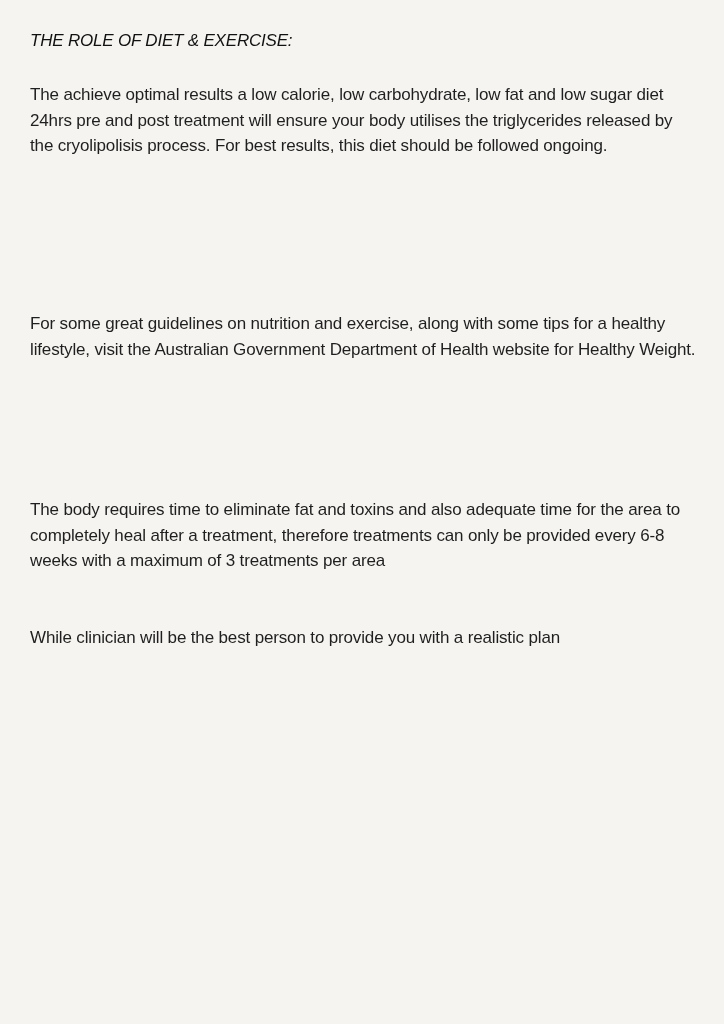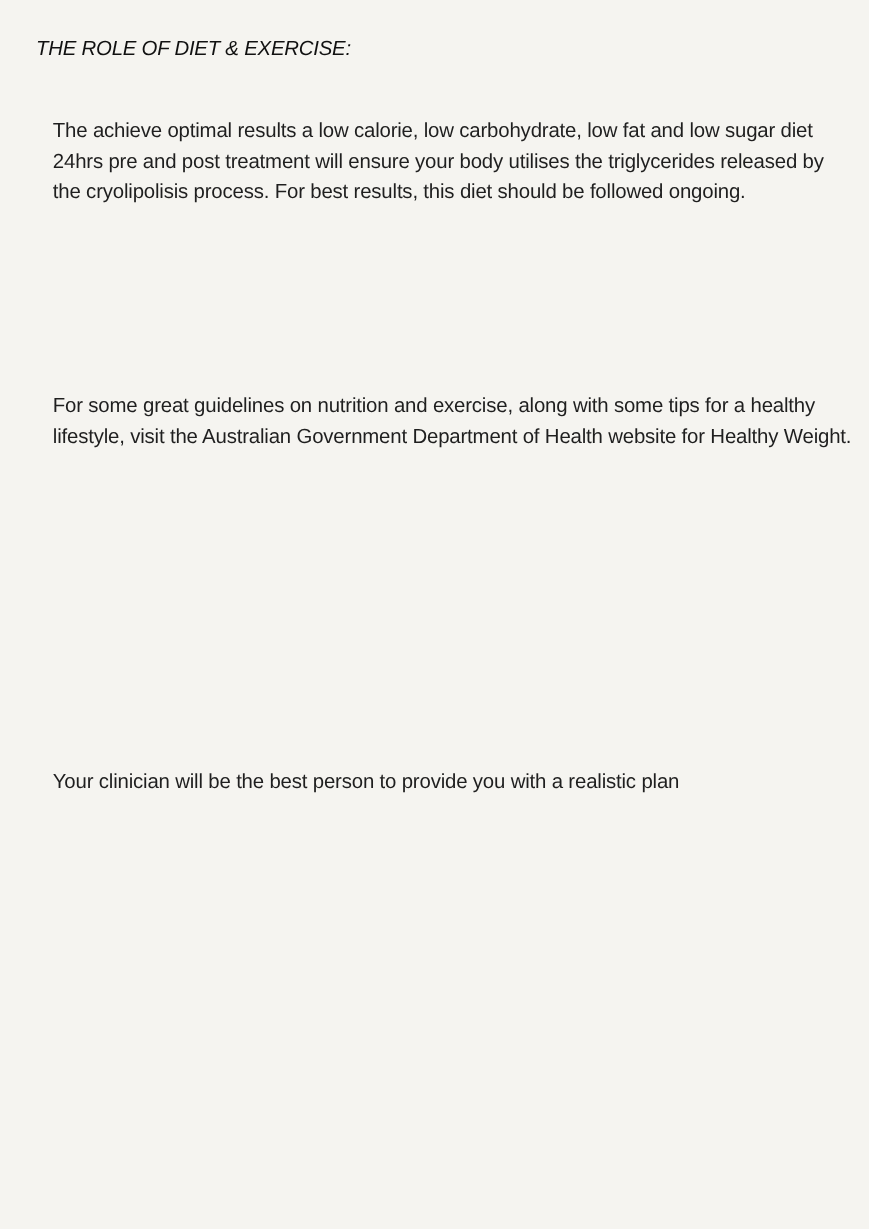--- a/index.html
+++ b/index.html
@@ -34,21 +34,21 @@
       letter-spacing: -0.2px;
     }
     .para {
       position: absolute;
       left: 30px;
       width: 670px;
       font-family: "Liberation Sans", sans-serif;
       font-size: 17px;
       line-height: 25.5px;
       color: #1f1f1f;
-      margin: 14px;
+      margin: 0;
       letter-spacing: -0.15px;
     }
     .p1 { top: 82px; }
     .p2 { top: 209px; }
     .p3 { top: 311px; }
     .p4 { top: 497px; }
     .p5 { top: 625px; }
     .title {
       position: absolute;
       left: 0;
@@ -69,15 +69,16 @@
 
 <div class="page">
   <h2 class="section-heading">THE ROLE OF DIET &amp; EXERCISE:</h2>
 
   <p class="para p1">The achieve optimal results a low calorie, low carbohydrate, low fat and low sugar diet 24hrs pre and post treatment will ensure your body utilises the triglycerides released by the cryolipolisis process. For best results, this diet should be followed ongoing.</p>
 
 
   <p class="para p3">For some great guidelines on nutrition and exercise, along with some tips for a healthy lifestyle, visit the Australian Government Department of Health website for Healthy Weight.</p>
 
 
+  <p class="para p4">The body requires time to eliminate fat and toxins and also adequate time for the area to completely heal after a treatment, therefore treatments can only be provided every 6-8 weeks with a maximum of 3 treatments per area</p>
 
-  <p class="para p5">Your clinician will be the best person to provide you with a realistic plan</p>
+  <p class="para p5">While clinician will be the best person to provide you with a realistic plan</p>
 </div>
 
 </body></html>

